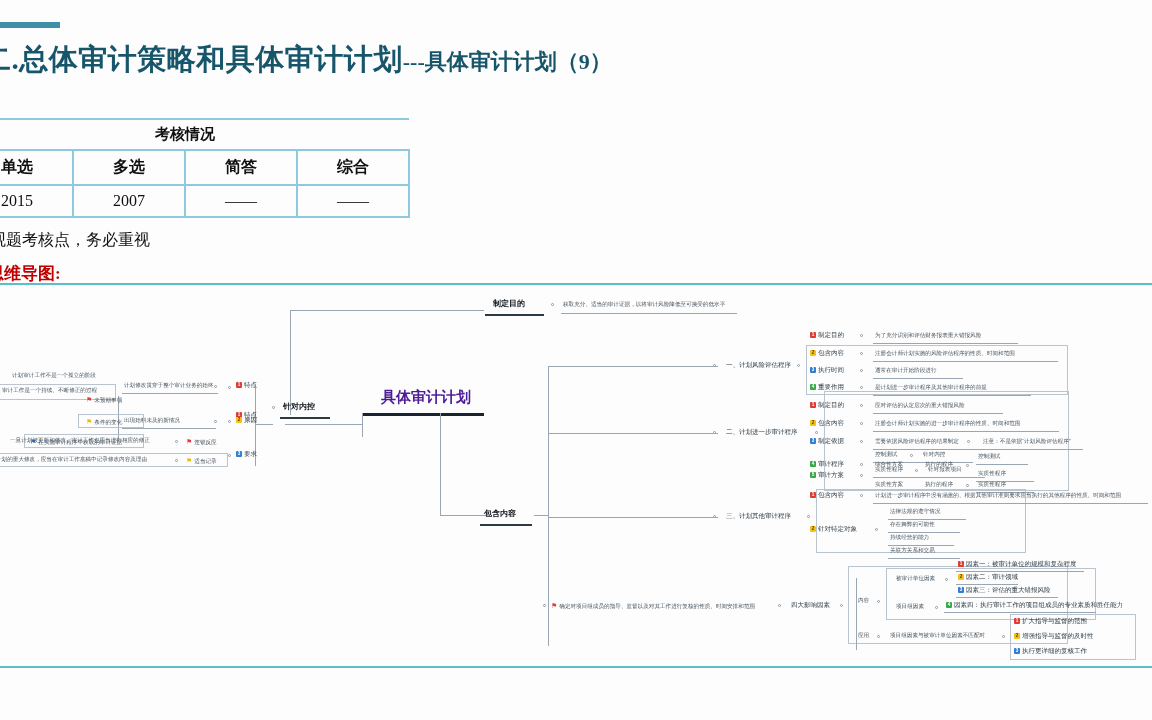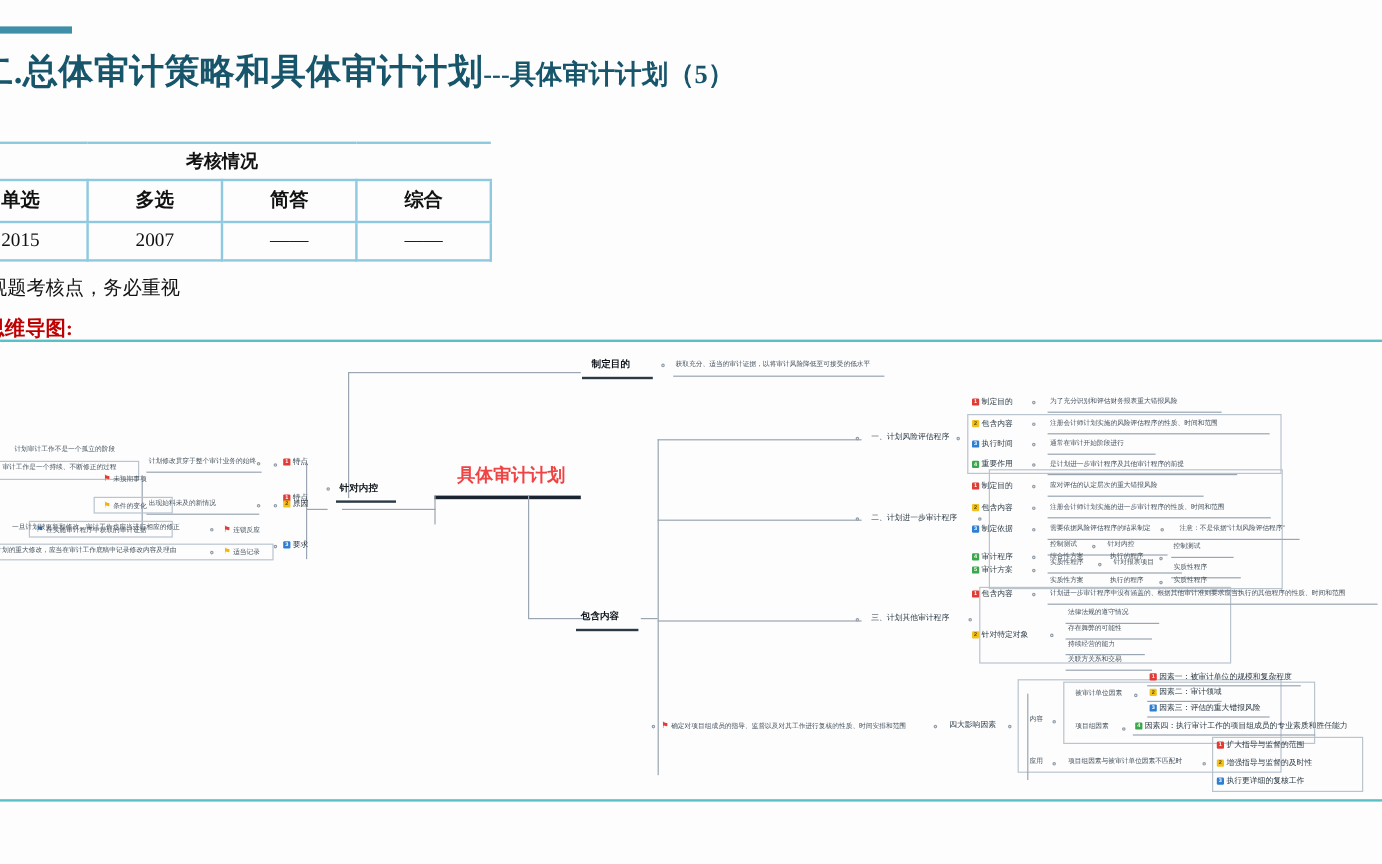--- a/index.html
+++ b/index.html
@@ -59,21 +59,21 @@
   }
   .divider.d1{top:283px;}
   .divider.d2{top:666px;}
 
   
   .map{position:absolute;left:0;top:286px;width:1152px;height:378px;
        font-size:6px;color:#2f3a44;}
   .map *{box-sizing:border-box;}
   .nd{position:absolute;white-space:nowrap;line-height:1;}
   .t-root{
-    font-size:15px;font-weight:bold;color:#ef4444;
+    font-size:15px;font-weight:bold;color:#4c1d95;
     font-family:"Liberation Serif","DejaVu Serif",serif;
   }
   .t-l1{
     font-size:8px;font-weight:bold;color:#10151c;
     font-family:"Liberation Serif","DejaVu Serif",serif;
   }
   .t-l2{font-size:6.5px;color:#2b3a45;}
   .t-sm{font-size:5.6px;color:#46535e;}
   .ul-root{position:absolute;height:2.5px;background:#1a2430;}
   .ul{position:absolute;height:1.2px;background:#9aa6b2;}
@@ -97,21 +97,21 @@
   .fr{color:#e03b34;}
   .fy{color:#f2b705;}
   .fb{color:#2e7fd4;}
 </style>
 </head>
 <body>
 
 <div class="top-rule"></div>
 
 <div class="slide-title">
-  <span class="t-main">二.总体审计策略和具体审计计划</span><span class="t-sub">---具体审计计划（5）</span>
+  <span class="t-main">二.总体审计策略和具体审计计划</span><span class="t-sub">---具体审计计划（9）</span>
 </div>
 
 <div class="tbl-wrap">
   <table class="kh">
     <tbody>
         <tr class="top">
       <td colspan="4">考核情况</td>
     </tr>
     <tr class="hdr">
       <th>单选</th>

